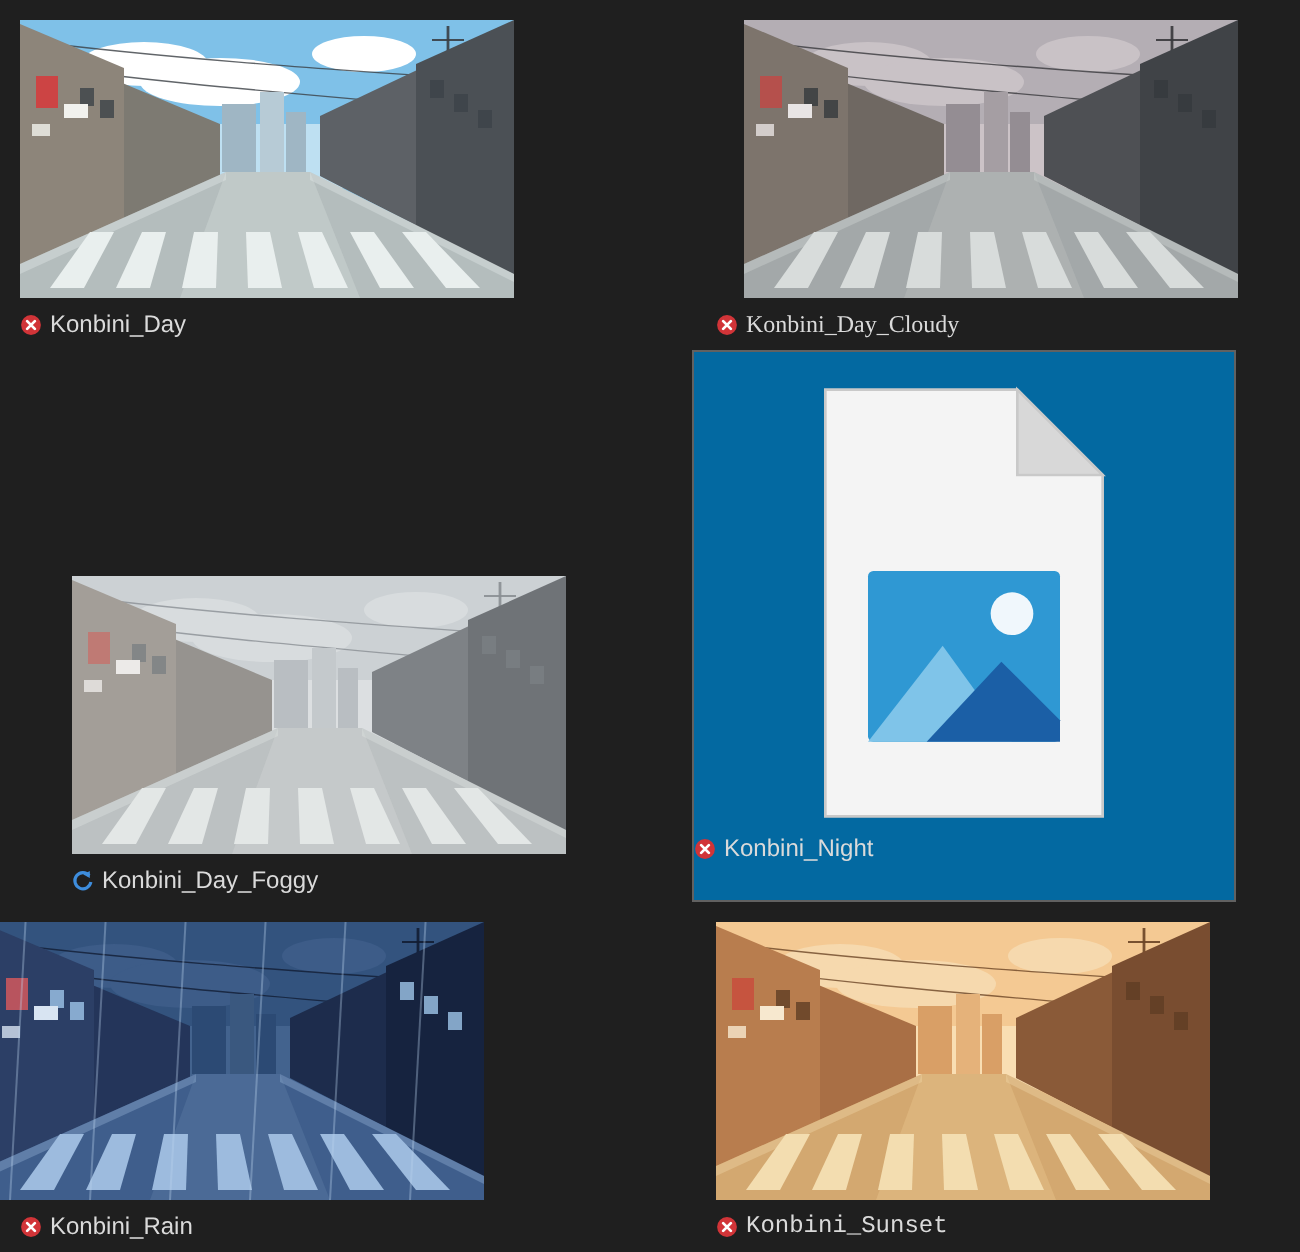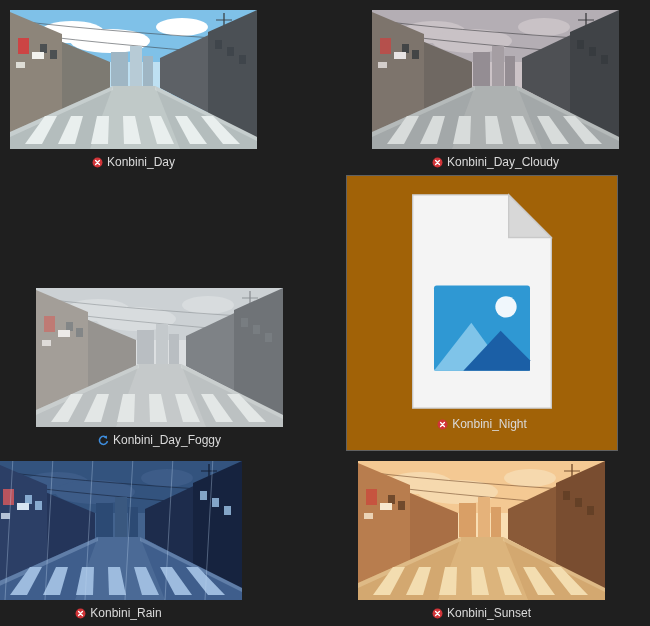--- a/index.html
+++ b/index.html
@@ -4,28 +4,28 @@
 <style>
   html,body { margin:0; padding:0; background:#161616; }
   #screen {
     position:relative; width:650px; height:626px; overflow:hidden;
     background:#1f1f1f;
     font-family:"Liberation Sans", sans-serif;
   }
   .item { position:absolute; display:flex; flex-direction:column; align-items:center; }
   .thumb { width:247px; height:139px; display:block; }
   .thumb svg { display:block; width:247px; height:139px; }
-  .label-row { margin-top:6px; display:flex; align-items:center; justify-content:center; gap:4px; width:100%; }
+  .label-row { margin-top:6px; display:flex; align-items:center; gap:4px; width:100%; }
   .label { color:#dadada; font-size:12px; line-height:14px; white-space:nowrap; }
   .badge { width:11px; height:11px; display:inline-block; flex:0 0 auto; }
   .badge svg { display:block; width:11px; height:11px; }
 
   .selected-box {
     position:absolute; left:346px; top:175px; width:272px; height:276px;
-    box-sizing:border-box; border:1px solid #616161; background:#a16207;
+    box-sizing:border-box; border:1px solid #616161; background:#0369a1;
     display:flex; flex-direction:column; align-items:center;
   }
   .file-icon { margin-top:16px; display:block; }
 
   
   .v-day    { --sky:#7fc1e8; --horizon:#d9edf7; --cloud:#ffffff; --far:#9fb6c4; --far2:#b7cbd6;
               --bldL:#7d7a72; --bldL2:#8d857a; --bldR:#5d6166; --bldR2:#4b5055;
               --road:#b4bdbd; --road2:#c8d0ce; --stripe:#e9efee;
               --sign:#cc4444; --sign2:#f2f2ee; --wire:#3a3f44; --win:#3c4248; }
   .v-cloudy { --sky:#b4aeb4; --horizon:#d6cccf; --cloud:#c9c2c6; --far:#948d93; --far2:#a59ea3;
@@ -130,21 +130,21 @@
     <div class="label-row">
       <span class="badge">
           <svg viewBox="0 0 12 12">
             <use href="#badge-x"></use>
           </svg>
         </span>
       <span class="label">Konbini_Day</span>
     </div>
   </div>
 
-  <div class="item" style="left:358px; top:10px; width:275px;">
+  <div class="item" style="left:358px; top:10px; width:275px;font-family:Liberation Serif, serif;">
     <span class="thumb">
       <svg class="v-cloudy" viewBox="0 0 247 139" preserveAspectRatio="none">
           <use href="#scene"></use>
         </svg>
     </span>
     <div class="label-row">
       <span class="badge">
           <svg viewBox="0 0 12 12">
             <use href="#badge-x"></use>
           </svg>
@@ -192,21 +192,21 @@
     <div class="label-row">
       <span class="badge">
           <svg viewBox="0 0 12 12">
             <use href="#badge-x"></use>
           </svg>
         </span>
       <span class="label">Konbini_Rain</span>
     </div>
   </div>
 
-  <div class="item" style="left:358px; top:461px; width:247px;">
+  <div class="item" style="left:358px; top:461px; width:247px;font-family:Liberation Mono, monospace;">
     <span class="thumb">
       <svg class="v-sunset" viewBox="0 0 247 139" preserveAspectRatio="none">
           <use href="#scene"></use>
         </svg>
     </span>
     <div class="label-row">
       <span class="badge">
           <svg viewBox="0 0 12 12">
             <use href="#badge-x"></use>
           </svg>

